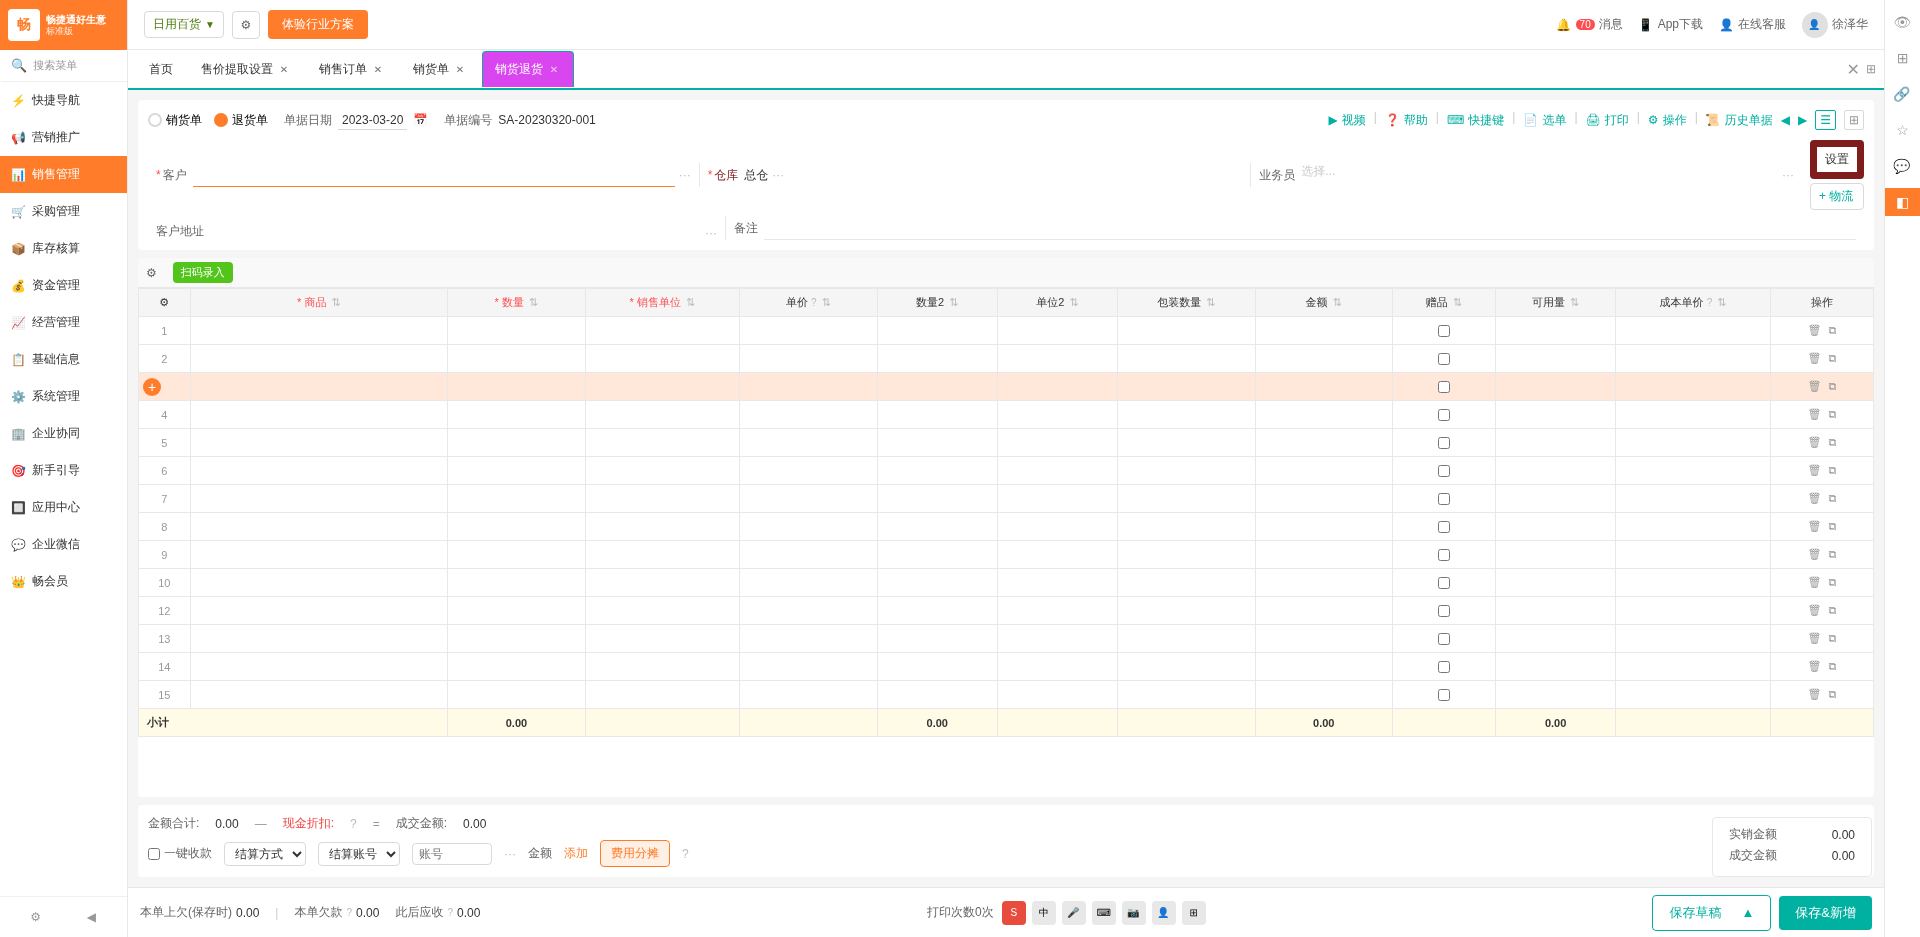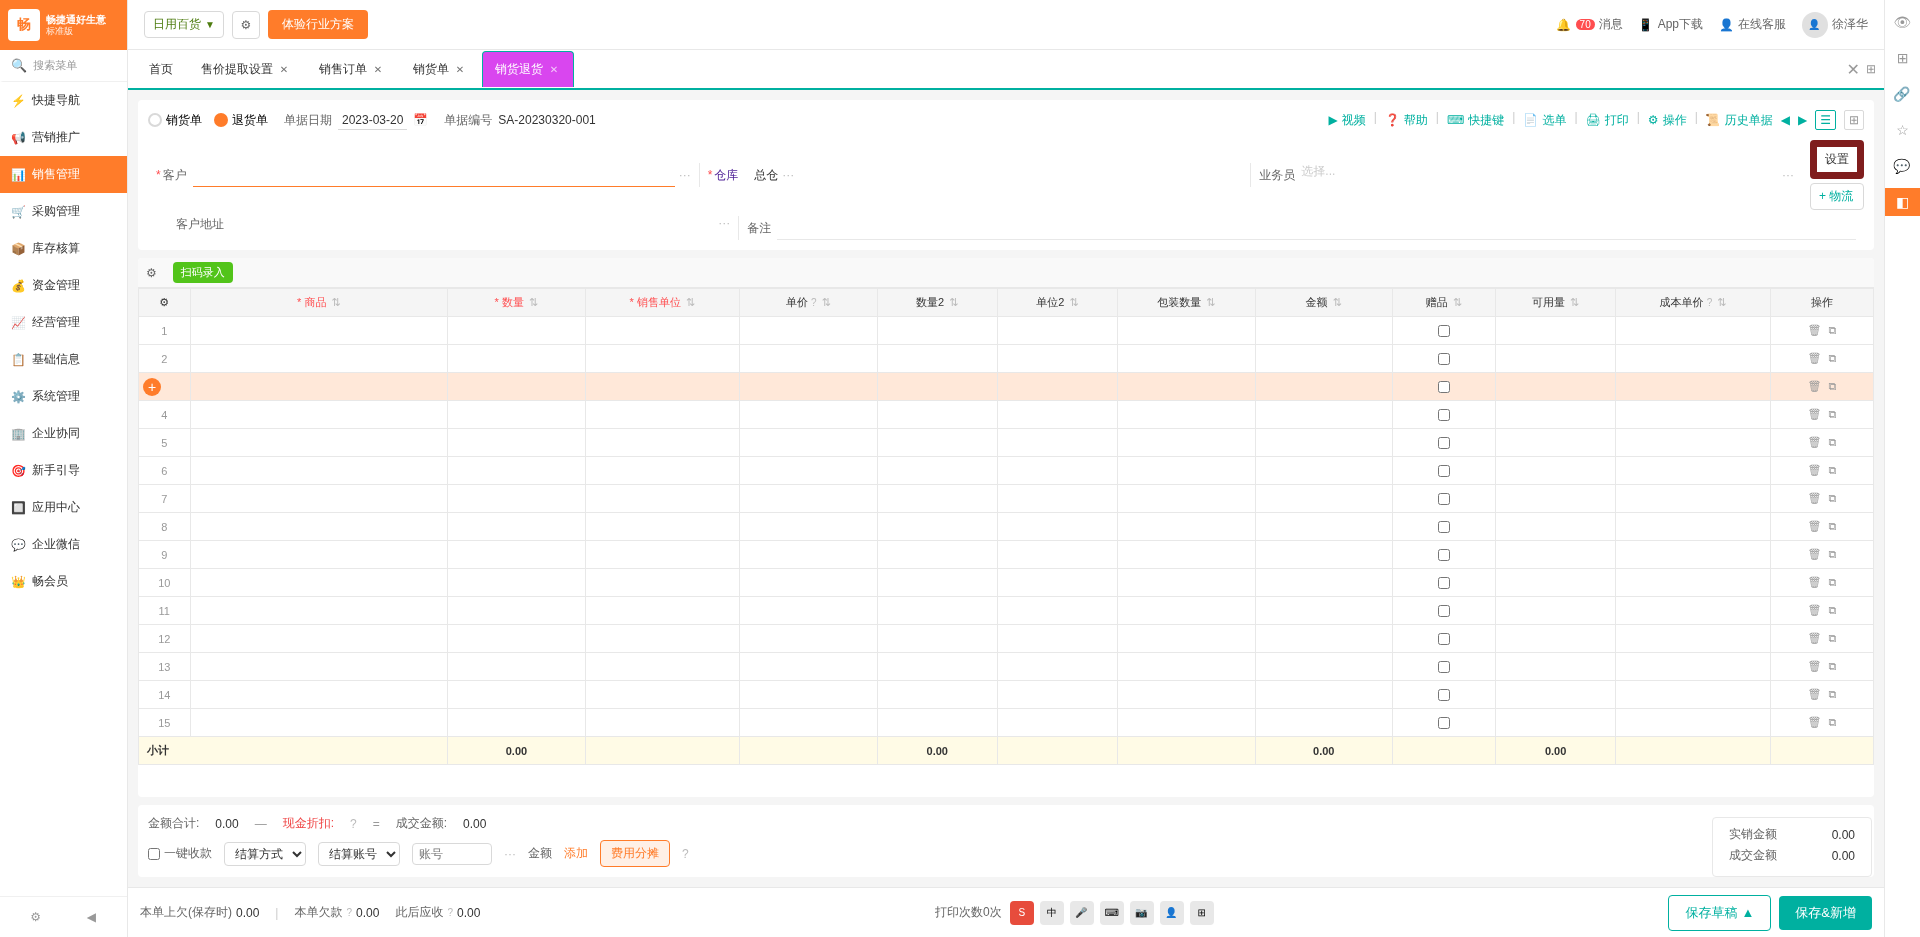--- a/index.html
+++ b/index.html
@@ -73,21 +73,21 @@
     .tfoot-row td { background: #fffbe6; font-weight: bold; color: #333; }
     .checkbox-label { display: flex; align-items: center; gap: 4px; cursor: pointer; color: #666; justify-content: flex-end; }
     .payment-select { border: 1px solid #d9d9d9; border-radius: 4px; padding: 3px 6px; font-size: 12px; color: #333; background: #fff; cursor: pointer; }
     .payment-input { border: 1px solid #d9d9d9; border-radius: 4px; padding: 3px 6px; font-size: 12px; width: 80px; }
 
     
     .bottom-bar { height: 50px; background: #fff; border-top: 1px solid #e8e8e8; display: flex; align-items: center; padding: 0 12px; gap: 16px; }
     .bottom-stat { display: flex; align-items: center; gap: 4px; color: #666; font-size: 12px; }
     .bottom-stat-value { color: #333; }
     .bottom-icon-item { width: 24px; height: 24px; background: #e8e8e8; border-radius: 4px; display: flex; align-items: center; justify-content: center; cursor: pointer; font-size: 10px; }
-    .btn-save-draft { background: #fff; border: 1px solid #00b0a0; color: #00b0a0; border-radius: 4px; padding: 8px 16px; cursor: pointer; font-size: 13px; display: flex; align-items: center; gap: 4px; }
+    .btn-save-draft { background: #fff; border: 1px solid #00b0a0; color: #00b0a0; border-radius: 4px; padding: 8px 16px; cursor: pointer; font-size: 13px; display: flex; align-items: center; gap: 20px; }
     .btn-save-new { background: #00b0a0; color: #fff; border: none; border-radius: 4px; padding: 8px 16px; cursor: pointer; font-size: 13px; }
 
     
     .right-panel { width: 36px; background: #fff; border-left: 1px solid #e8e8e8; display: flex; flex-direction: column; align-items: center; padding: 8px 0; gap: 8px; flex-shrink: 0; }
     .right-panel-icon { width: 28px; height: 28px; display: flex; align-items: center; justify-content: center; cursor: pointer; color: #999; font-size: 14px; border-radius: 4px; }
     .right-panel-icon.active-panel { background: #ff7c2a; color: #fff; border-radius: 0; width: 36px; }
 
     
     .summary-box { position: absolute; right: 48px; bottom: 60px; background: #fff; border: 1px solid #e8e8e8; border-radius: 4px; padding: 8px 16px; min-width: 160px; }
     .summary-box-row { display: flex; justify-content: space-between; align-items: center; margin-bottom: 4px; font-size: 12px; }
@@ -311,40 +311,40 @@
       <div style="display:flex;align-items:center;margin-bottom:6px;">
         <div style="display:flex;align-items:center;flex:1;padding:0 8px;">
           <span style="color:#ff4d4f;margin-right:2px;">*</span>
           <span style="color:#666;margin-right:6px;">客户</span>
           <div style="flex:1;border-bottom:1px solid #ff7c2a;height:24px;margin-right:4px;cursor:text;"></div>
           <span style="color:#bbb;cursor:pointer;">···</span>
         </div>
         <div style="width:1px;height:24px;background:#e8e8e8;"></div>
         <div style="display:flex;align-items:center;flex:1;padding:0 8px;">
           <span style="color:#ff4d4f;margin-right:2px;">*</span>
-          <span style="color:#4c1d95;margin-right:16px;">仓库</span>
+          <span style="color:#7f1d1d;margin-right:6px;">仓库</span>
           <span style="color:#333;margin-right:4px;">总仓</span>
           <span style="color:#bbb;cursor:pointer;">···</span>
         </div>
         <div style="width:1px;height:24px;background:#e8e8e8;"></div>
         <div style="display:flex;align-items:center;flex:1;padding:0 8px;">
           <span style="color:#666;margin-right:6px;">业务员</span>
           <div style="flex:1;height:24px;cursor:text;">
             <span style="color:#ccc;">选择...</span>
           </div>
           <span style="color:#bbb;cursor:pointer;">···</span>
         </div>
         <div style="display:flex;flex-direction:column;gap:4px;padding-left:8px;">
           <button class="btn-set">设置</button>
           <button class="btn-add">+ 物流</button>
         </div>
       </div>
 
       <div style="display:flex;align-items:center;">
-        <div style="display:flex;align-items:flex-start;flex:1;padding:0 8px;margin-left:20px;">
+        <div style="display:flex;align-items:flex-end;flex:1;padding:0 8px;">
           <span style="color:#666;margin-right:6px;">客户地址</span>
           <div style="flex:1;height:24px;"></div>
           <span style="color:#bbb;cursor:pointer;">···</span>
         </div>
         <div style="width:1px;height:24px;background:#e8e8e8;"></div>
         <div style="display:flex;align-items:center;flex:2;padding:0 8px;">
           <span style="color:#666;margin-right:6px;">备注</span>
           <div style="flex:1;border-bottom:1px solid #e8e8e8;height:24px;"></div>
         </div>
       </div>
@@ -592,42 +592,20 @@
                   </div>
                 </td>
       <td></td>
       <td></td>
       <td>
         <span class="icon-trash" style="margin-right:4px;">🗑</span>
         <span class="icon-copy">⧉</span>
       </td>
     </tr>
               <tr>
-      <td><span class="row-num">11</span></td>
-      <td></td>
-      <td></td>
-      <td></td>
-      <td></td>
-      <td></td>
-      <td></td>
-      <td></td>
-      <td></td>
-      <td>
-                  <div class="checkbox-cell">
-                    <input type="checkbox" style="">
-                  </div>
-                </td>
-      <td></td>
-      <td></td>
-      <td>
-        <span class="icon-trash" style="margin-right:4px;">🗑</span>
-        <span class="icon-copy">⧉</span>
-      </td>
-    </tr>
-              <tr>
       <td><span class="row-num">12</span></td>
       <td></td>
       <td></td>
       <td></td>
       <td></td>
       <td></td>
       <td></td>
       <td></td>
       <td></td>
       <td>

